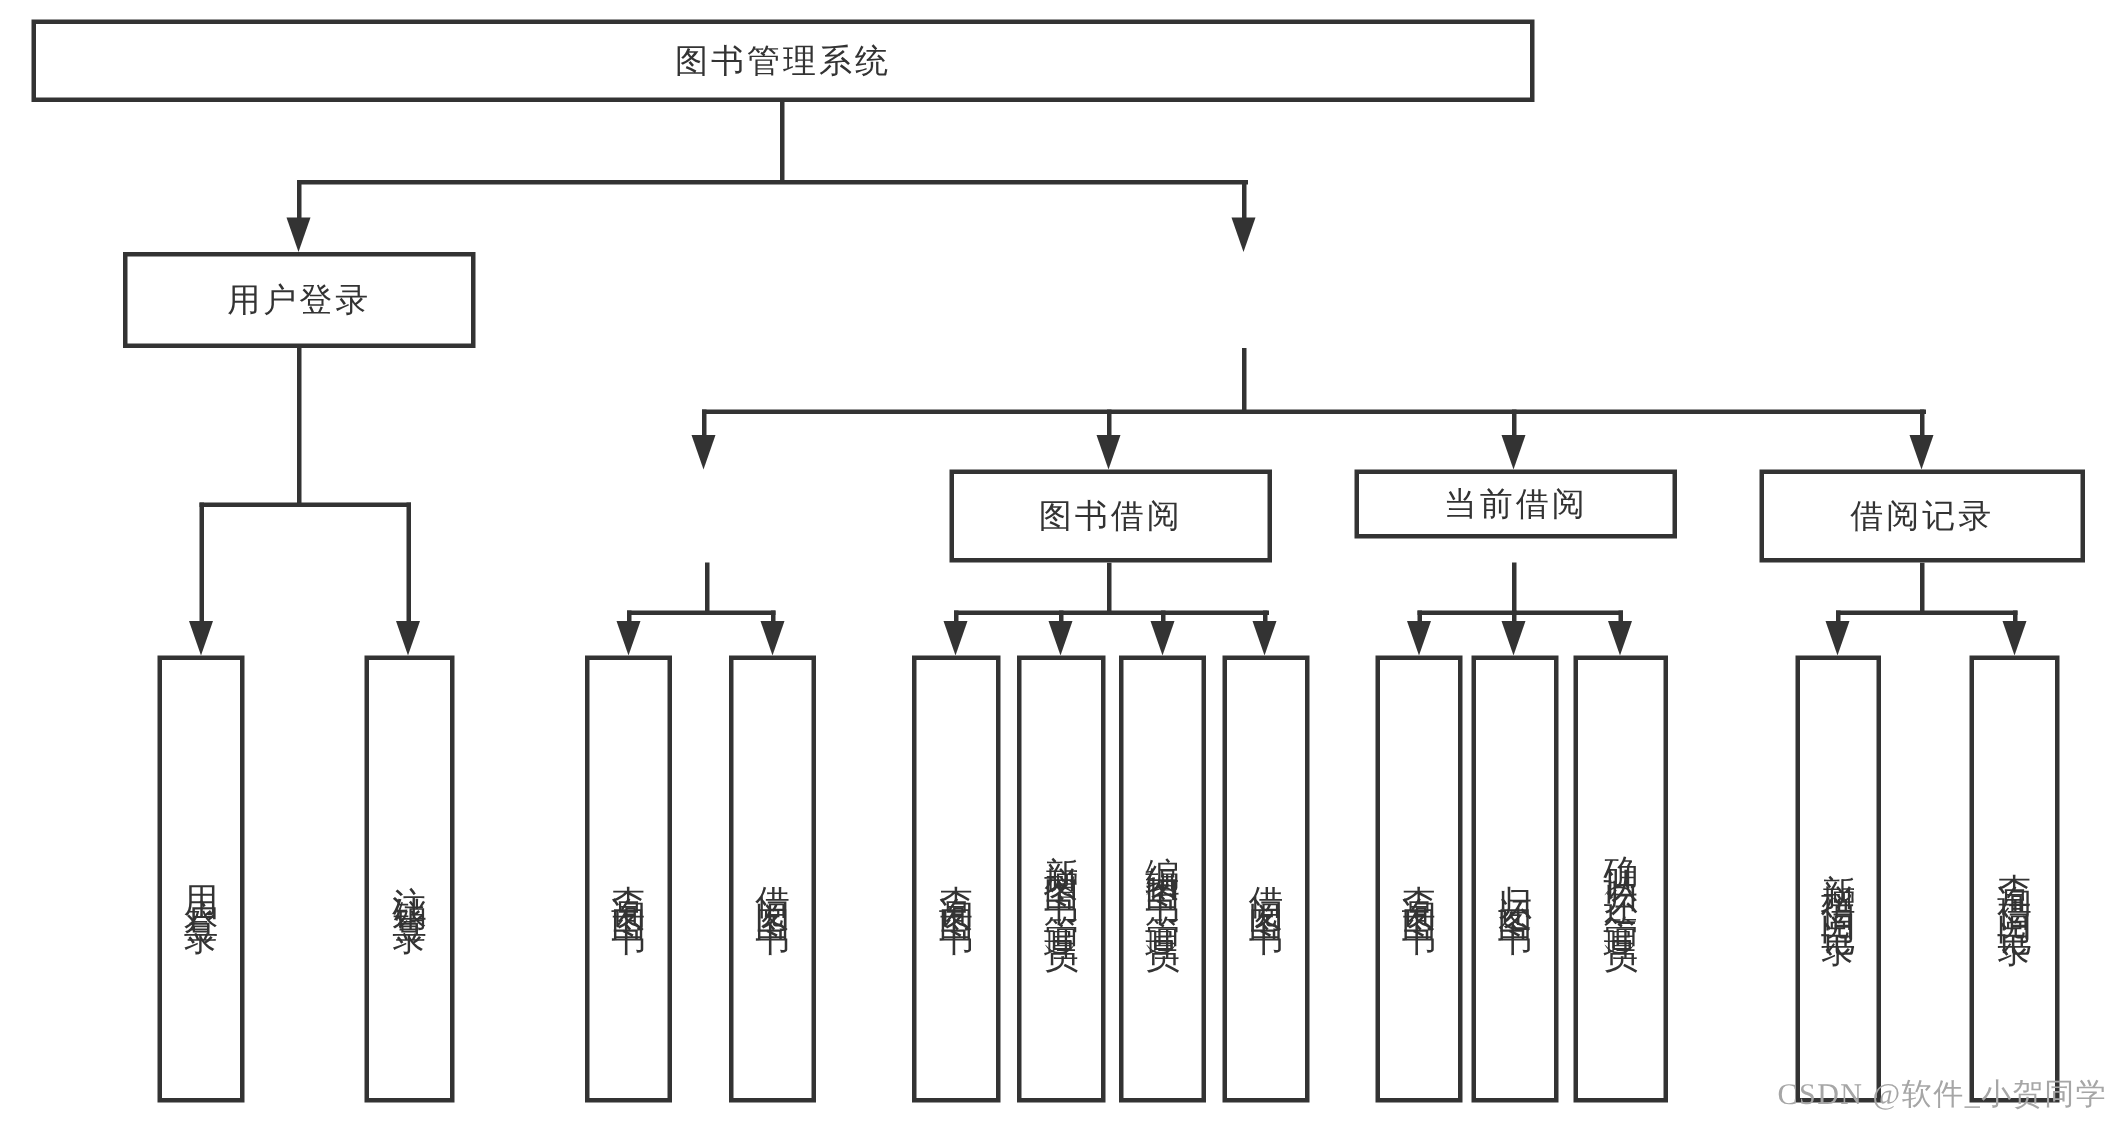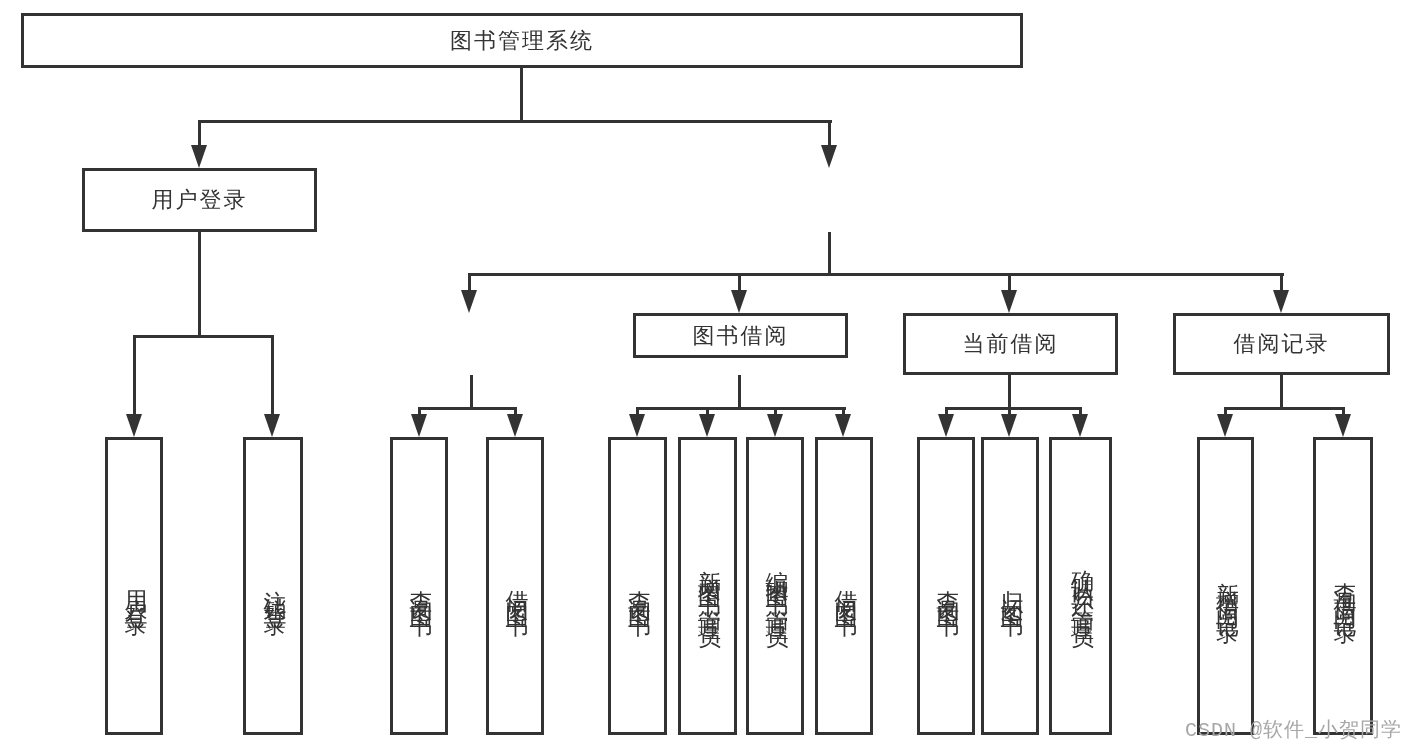--- a/index.html
+++ b/index.html
@@ -1,21 +1,21 @@
 <!DOCTYPE html>
 <html><head>
 <meta charset="utf-8">
 <style>
   * { margin:0; padding:0; box-sizing:border-box; }
   html,body { background:#ffffff; }
   #canvas {
     position:relative;
     width:1405px; height:747px;
     background:#ffffff;
-    font-family:Liberation Mono, monospace;
+    font-family:Liberation Serif, serif;
     overflow:hidden;
   }
   .box {
     position:absolute;
     background:#ffffff;
     border:3px solid #333333;
     color:#333333;
     display:flex;
     align-items:center;
     justify-content:center;
@@ -87,24 +87,24 @@
   <div class="hline" style="left:468px; top:273px; width:816px;"></div>
   <div class="vline" style="left:468px; top:273px; height:18px;"></div>
   <div class="arrow" style="left:461px; top:290px;"></div>
   <div class="vline" style="left:738px; top:273px; height:18px;"></div>
   <div class="arrow" style="left:731px; top:290px;"></div>
   <div class="vline" style="left:1008px; top:273px; height:18px;"></div>
   <div class="arrow" style="left:1001px; top:290px;"></div>
   <div class="vline" style="left:1280px; top:273px; height:18px;"></div>
   <div class="arrow" style="left:1273px; top:290px;"></div>
 
-  <div class="box" style="left:633px; top:313px; width:215px; height:45px;text-align:center;">
+  <div class="box" style="left:633px; top:313px; width:215px; height:62px;text-align:center;">
     <span>图书借阅</span>
   </div>
-  <div class="box" style="left:903px; top:313px; width:215px; height:62px;align-items:center;">
+  <div class="box" style="left:903px; top:313px; width:215px; height:46px;align-items:center;">
     <span>当前借阅</span>
   </div>
   <div class="box" style="left:1173px; top:313px; width:217px; height:62px;">
     <span>借阅记录</span>
   </div>
 
   <div class="vline" style="left:470px; top:375px; height:34px;"></div>
   <div class="hline" style="left:418px; top:407px; width:99px;"></div>
   <div class="vline" style="left:418px; top:407px; height:10px;"></div>
   <div class="arrow" style="left:411px; top:414px;"></div>

